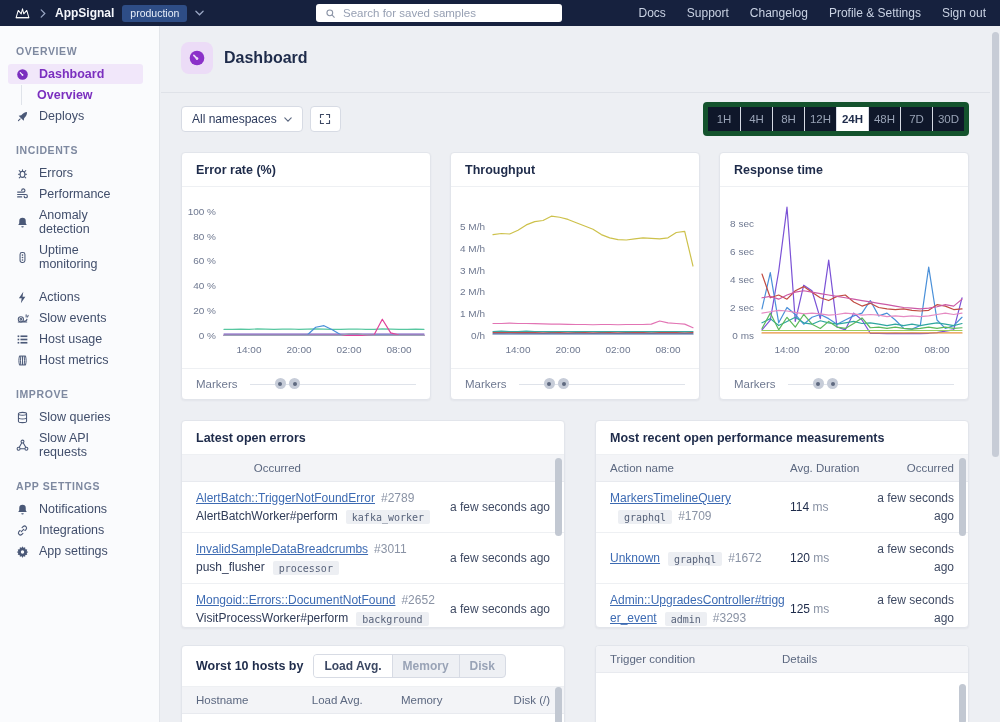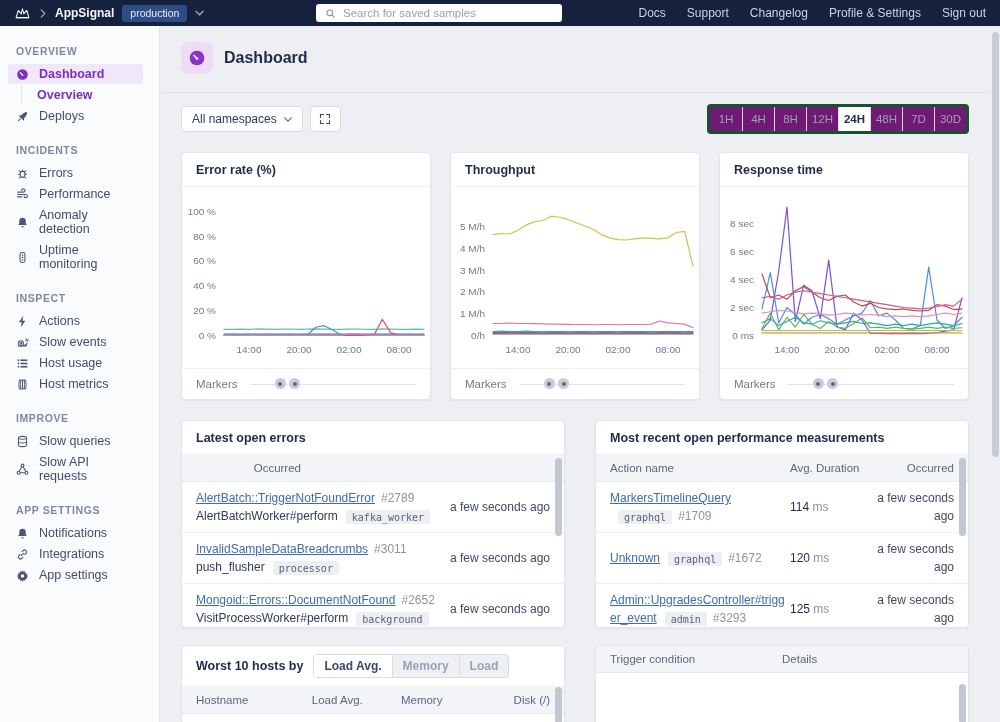--- a/index.html
+++ b/index.html
@@ -40,21 +40,21 @@
   .page-icon { width:32px; height:32px; border-radius:8px; background:#ecdcf7; color:#8b30c9;
                display:flex; align-items:center; justify-content:center; }
   .page-title { font-size:16px; font-weight:700; color:#1e2b4a; }
   .header-divider { position:absolute; top:66px; left:1px; right:10px; height:1px; background:#dfe2e8; }
 
   .filter-row { position:absolute; left:21px; right:31px; top:80px; height:26px; display:flex; align-items:center; }
   .ns-btn { height:26px; background:#fff; border:1px solid #d7dbe4; border-radius:4px; display:flex;
             align-items:center; gap:7px; padding:0 10px; font-size:12px; color:#2c3a5c; cursor:pointer; }
   .expand-btn { height:26px; width:31px; background:#fff; border:1px solid #d7dbe4; border-radius:4px;
                 margin-left:7px; display:flex; align-items:center; justify-content:center; cursor:pointer; }
-  .time-group { margin-left:auto; display:flex; border:3px solid #14532d; border-radius:4px; overflow:hidden; background:#701a75; }
+  .time-group { margin-left:auto; display:flex; border:5px solid #14532d; border-radius:4px; overflow:hidden; background:#0f172a; }
   .time-btn { width:32px; height:24px; line-height:24px; text-align:center; font-size:11.5px; color:#99a3b6;
               border-left:1px solid #d7dbe4; cursor:pointer; }
   .time-btn:first-child { border-left:none; }
   .time-btn.active { background:#fff; color:#1e2b4a; font-weight:700; }
 
   
   .card { position:absolute; background:#fff; border:1px solid #e2e5eb; border-radius:4px;
           box-shadow:0 1px 2px rgba(30,43,74,.05); overflow:hidden; }
   .card-title-row { padding:10px 14px 9px; font-size:12.5px; font-weight:700; color:#1e2b4a;
                     display:flex; align-items:center; border-bottom:1px solid #eef0f3; }
@@ -211,21 +211,20 @@
               <rect x="5" y="1.8" width="6" height="12.4" rx="2.4"></rect>
               <circle cx="8" cy="5" r="1" fill="currentColor" stroke="none"></circle>
               <circle cx="8" cy="8" r="1" fill="currentColor" stroke="none"></circle>
               <circle cx="8" cy="11" r="1" fill="currentColor" stroke="none"></circle>
             </svg>
           </span>
           <span class="side-label">Uptime monitoring</span>
         </div>
       </div>
       <div class="side-section">
-        <div class="side-header">INSPECT</div>
         <div class="side-item">
           <span class="side-icon">
             <svg viewBox="0 0 16 16" width="13" height="13">
               <path d="M9 1 3.5 9H7l-1 6L11.5 7H8l1-6z" fill="currentColor"></path>
             </svg>
           </span>
           <span class="side-label">Actions</span>
         </div>
         <div class="side-item">
           <span class="side-icon">
@@ -508,21 +507,21 @@
           <div class="tbl-thumb"></div>
         </div>
     </div>
 
     <div class="card" style="left:21px; top:619px; width:384px; height:140px;">
       <div class="card-title-row" style="padding-top:8px;padding-bottom:8px;">
         <span>Worst 10 hosts by</span>
         <span class="seg-group" id="hosts-toggle">
             <span class="seg-btn active">Load Avg.</span>
             <span class="seg-btn">Memory</span>
-            <span class="seg-btn">Load</span>
+            <span class="seg-btn">Disk</span>
           </span>
       </div>
       <div class="thead" id="hosts-thead">
           <div class="th" style="flex: 1.3 1 0%;">Hostname</div>
           <div class="th" style="flex: 1 1 0%;">Load Avg.</div>
           <div class="th" style="flex: 1 1 0%;">Memory</div>
           <div class="th" style="flex: 0 0 60px; text-align: right;">Disk (/)</div>
         </div>
       <div class="empty-row"></div>
       <div class="tbl-scroll" style="top:40px">

